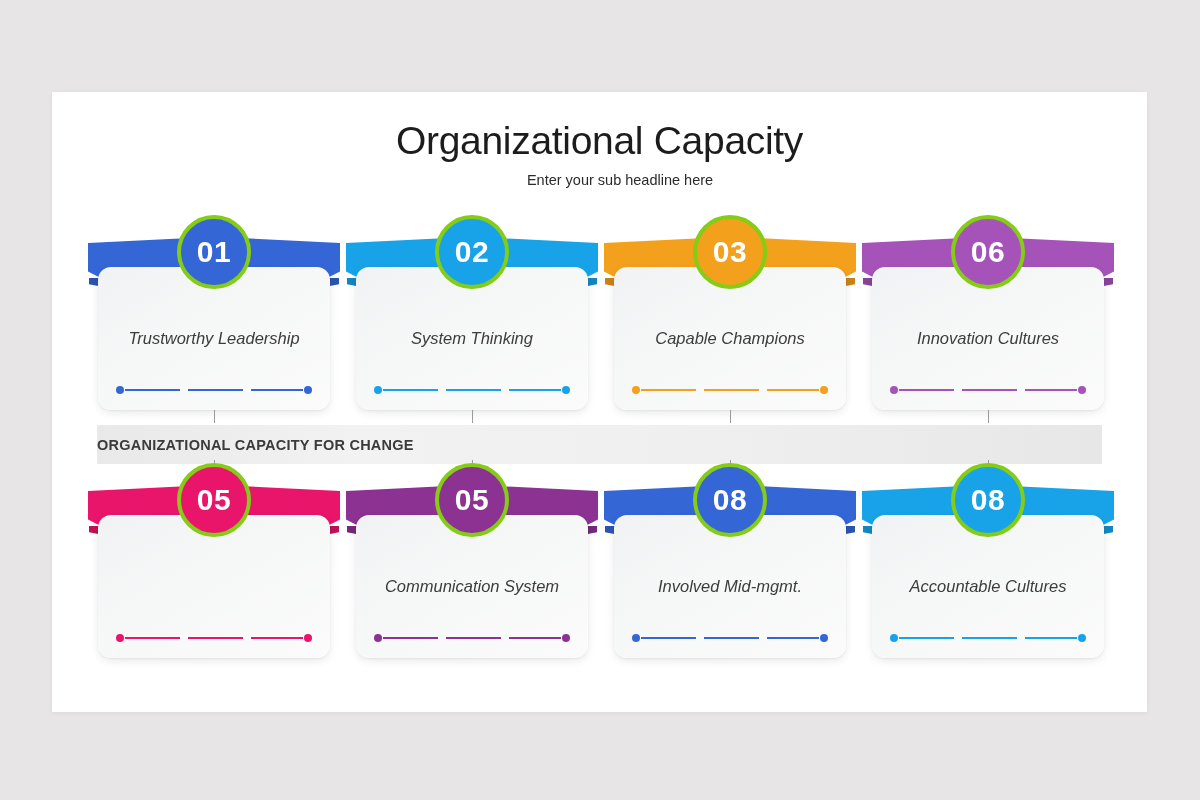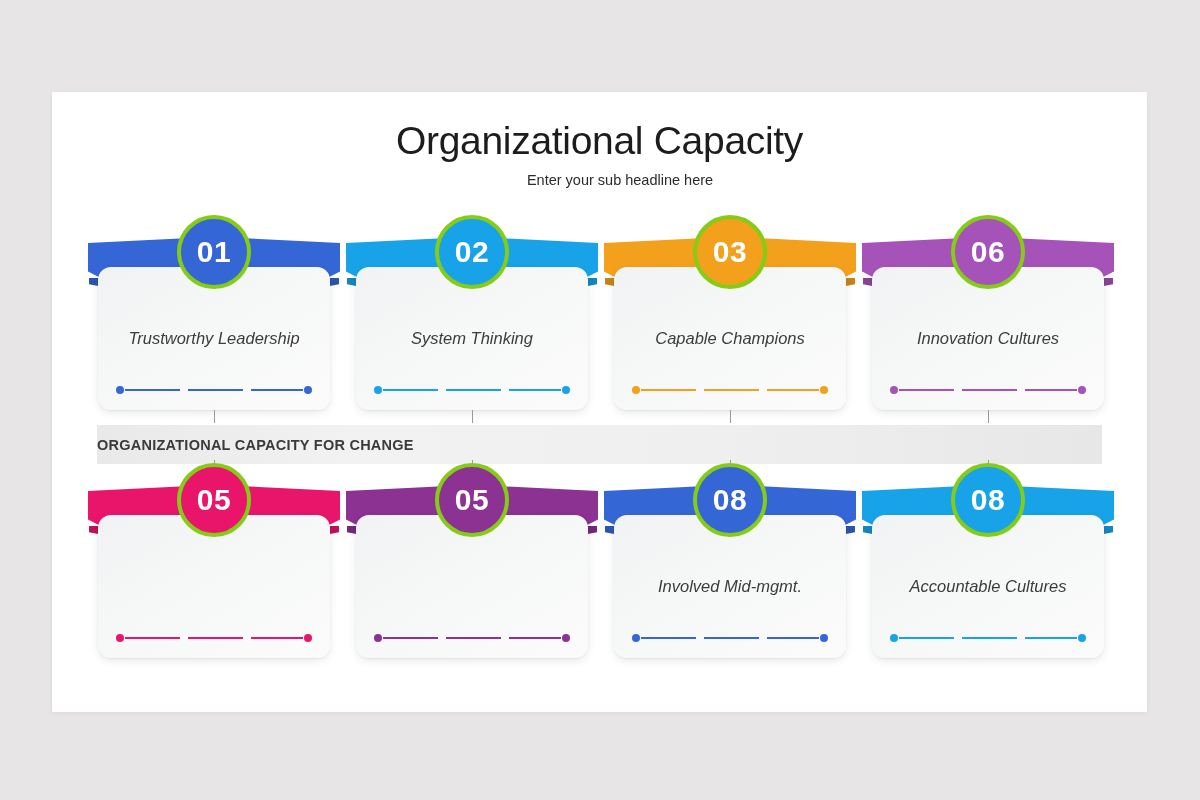--- a/index.html
+++ b/index.html
@@ -332,20 +332,21 @@
           <div class="badge">05</div>
         </div>
         <div class="card-slot slot-1" style="--c: #8b3293;">
           <div class="ribbon">
             <div class="wing wing-l"></div>
             <div class="wing wing-r"></div>
             <div class="fold fold-l"></div>
             <div class="fold fold-r"></div>
           </div>
           <div class="card">
+            <div class="card-label">Communication System</div>
             <div class="underline">
               <span class="dot dot-l"></span>
               <span class="bar"></span>
               <span class="dot dot-r"></span>
             </div>
           </div>
           <div class="badge">05</div>
         </div>
         <div class="card-slot slot-2" style="--c: #3566d6;">
           <div class="ribbon">

